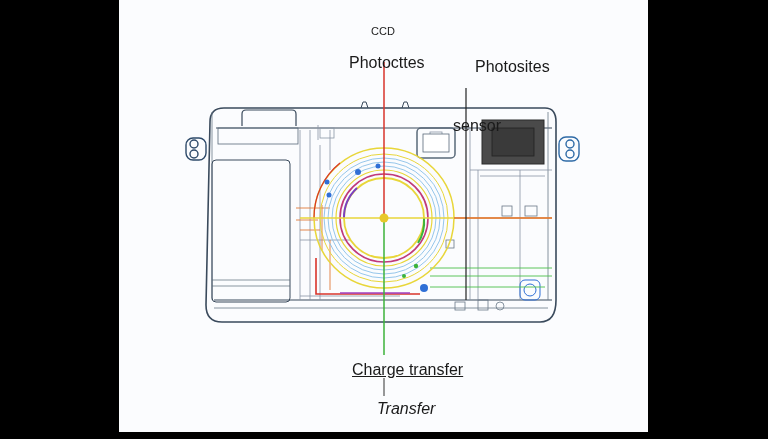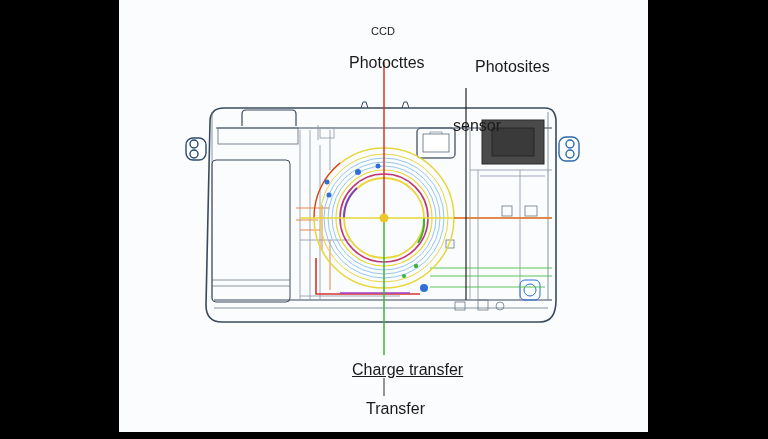--- a/index.html
+++ b/index.html
@@ -119,14 +119,14 @@
     <line x1="466" y1="88" x2="466" y2="300" stroke="#222" stroke-width="1.2"></line>
 
     <line x1="384" y1="378" x2="384" y2="396" stroke="#333" stroke-width="1"></line>
   </svg>
 
   <div class="lbl" style="left:252px;top:25px;font-size:11px;">CCD</div>
   <div class="lbl" style="left:230px;top:54px;">Photocttes</div>
   <div class="lbl" style="left:334px;top:58px;margin-left:22px;">Photosites</div>
   <div class="lbl" style="left:334px;top:72px;margin-top:45px;">sensor</div>
   <div class="lbl" style="left:233px;top:361px;text-decoration:underline;">Charge transfer</div>
-  <div class="lbl" style="left:247px;top:400px;">Transfer</div>
+  <div class="lbl" style="left:258px;top:400px;font-style:italic;">Transfer</div>
 </div>
 
 </body></html>

